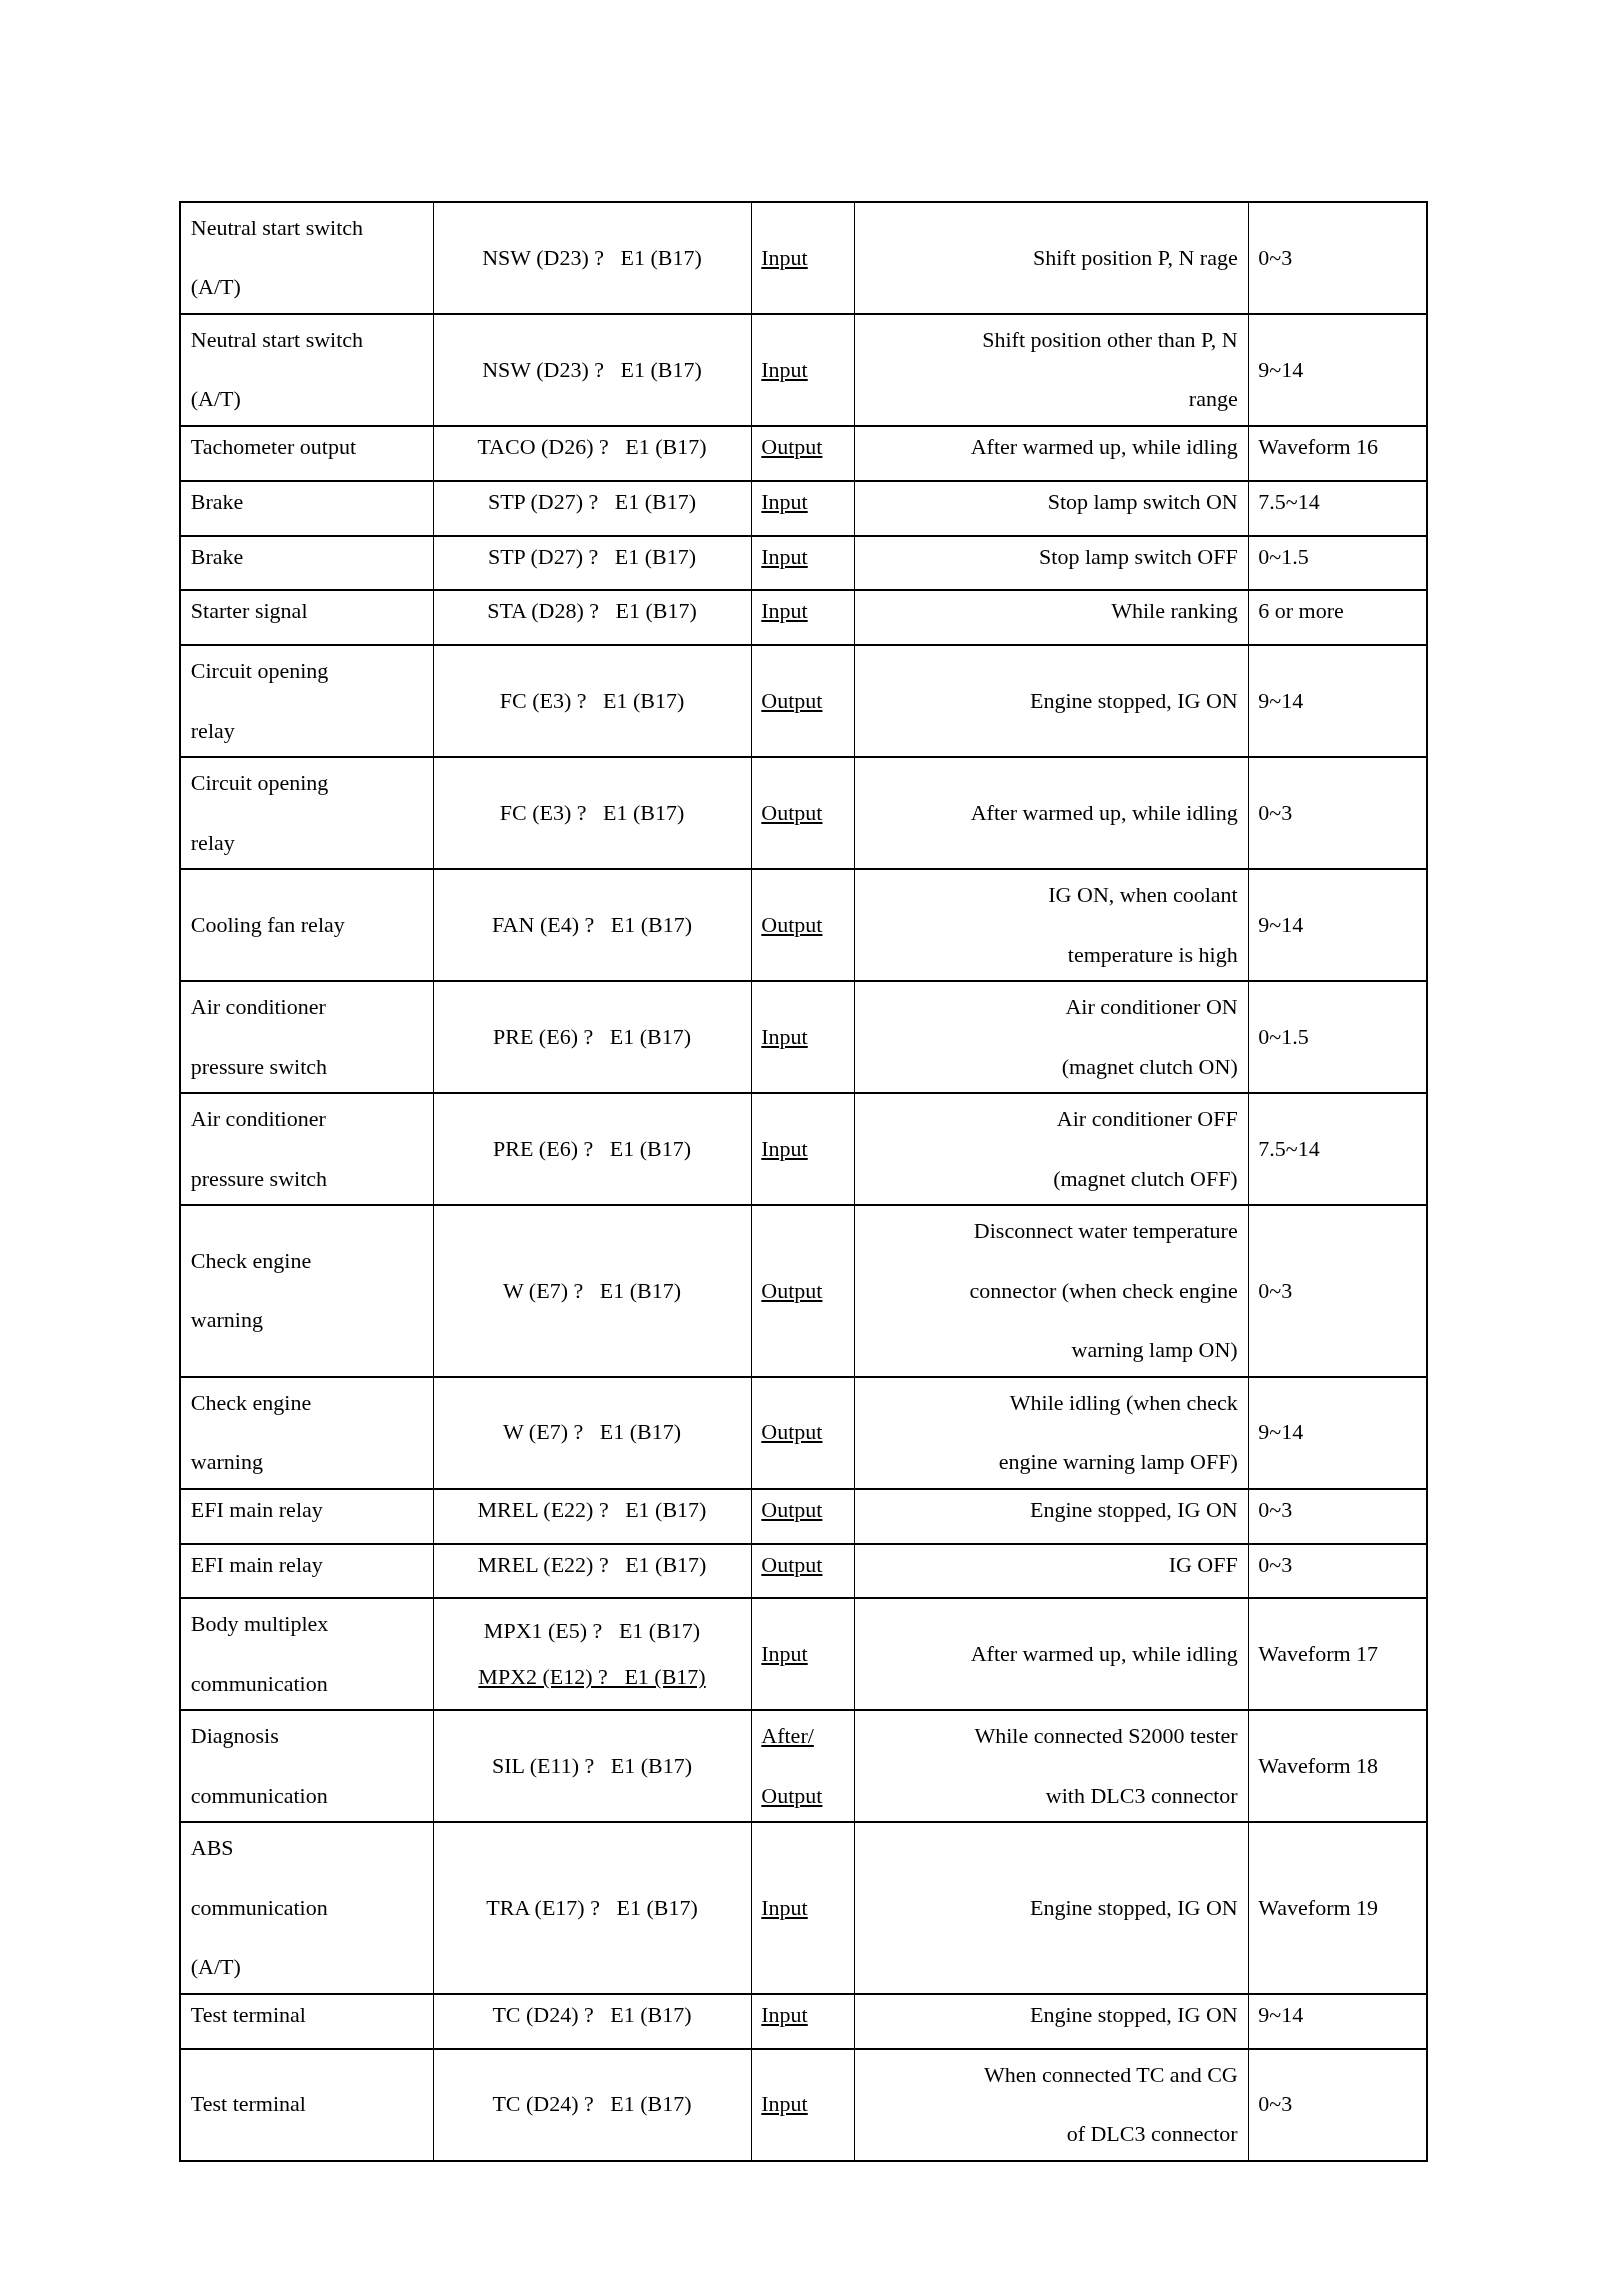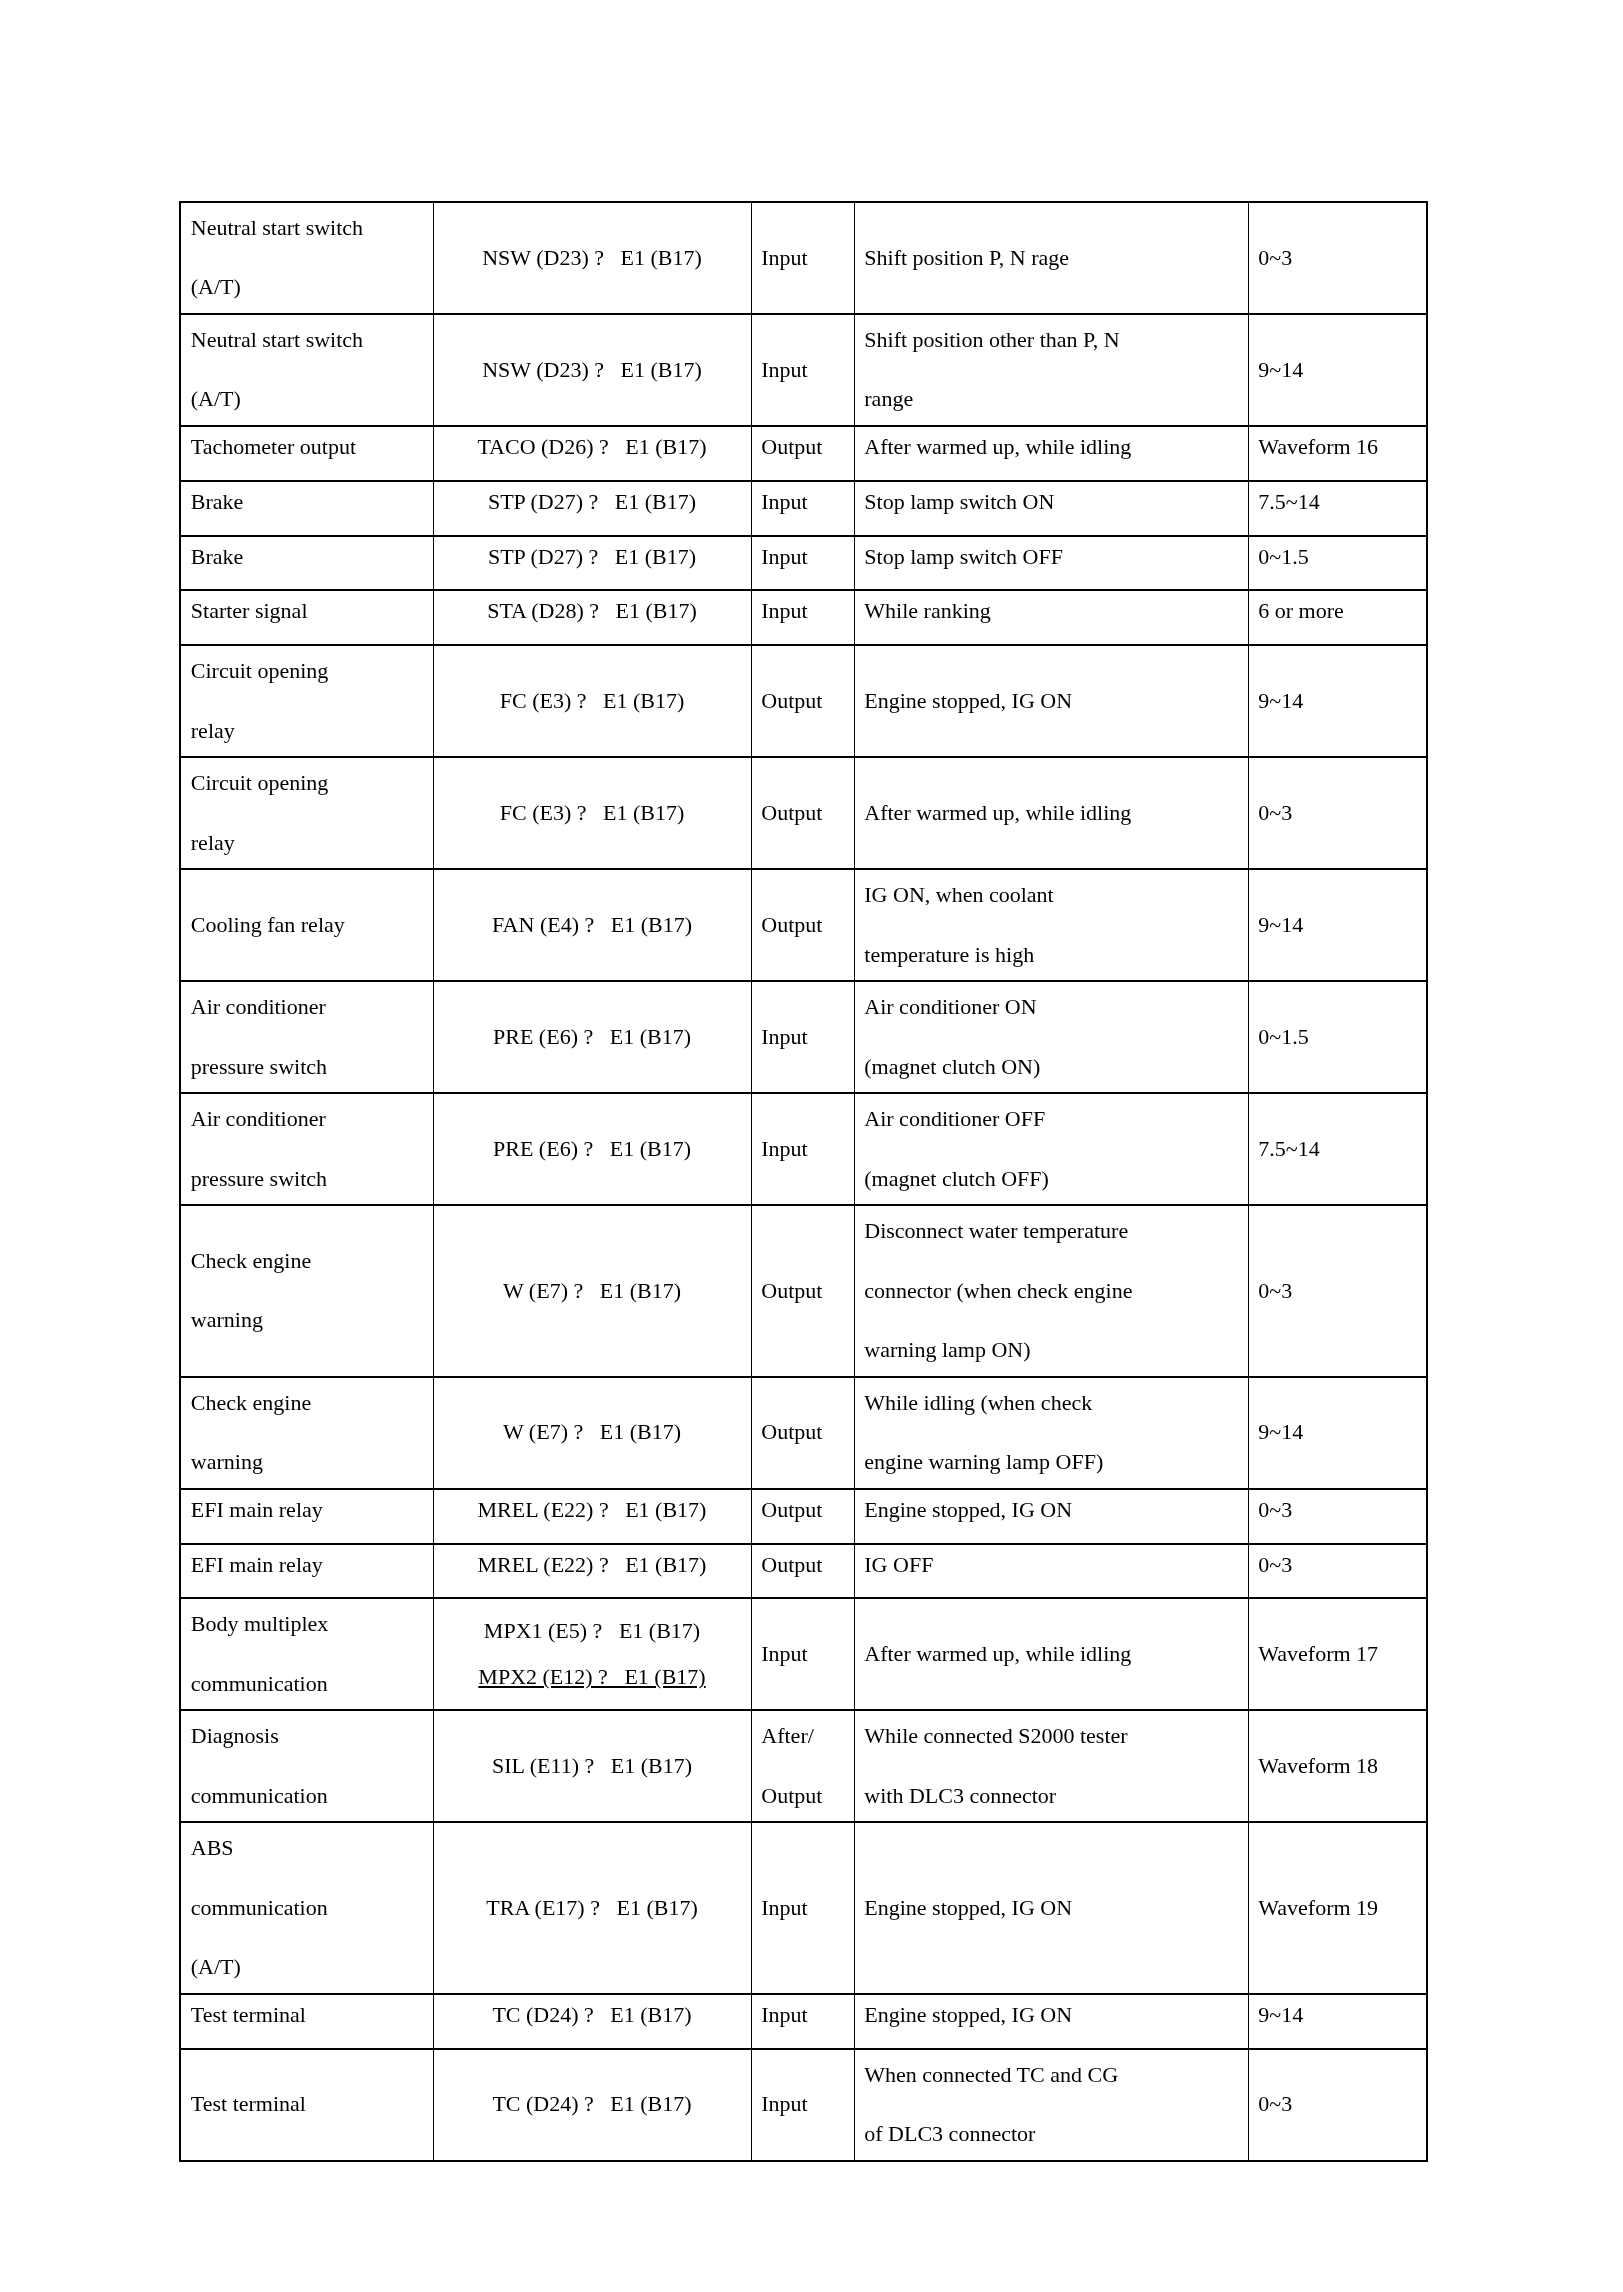--- a/index.html
+++ b/index.html
@@ -67,23 +67,24 @@
     text-align: left;
     padding-left: 13.7px;
   }
   td.cell-terminal {
     text-align: center;
     white-space: pre;
   }
   td.cell-io {
     text-align: left;
     padding-left: 11.8px;
+    text-decoration: underline;
   }
   td.cell-condition {
-    text-align: left;
+    text-align: right;
   }
   td.cell-voltage {
     text-align: left;
     padding-left: 11.8px;
   }
 
   .line {
     display: block;
   }
   .line + .line {

